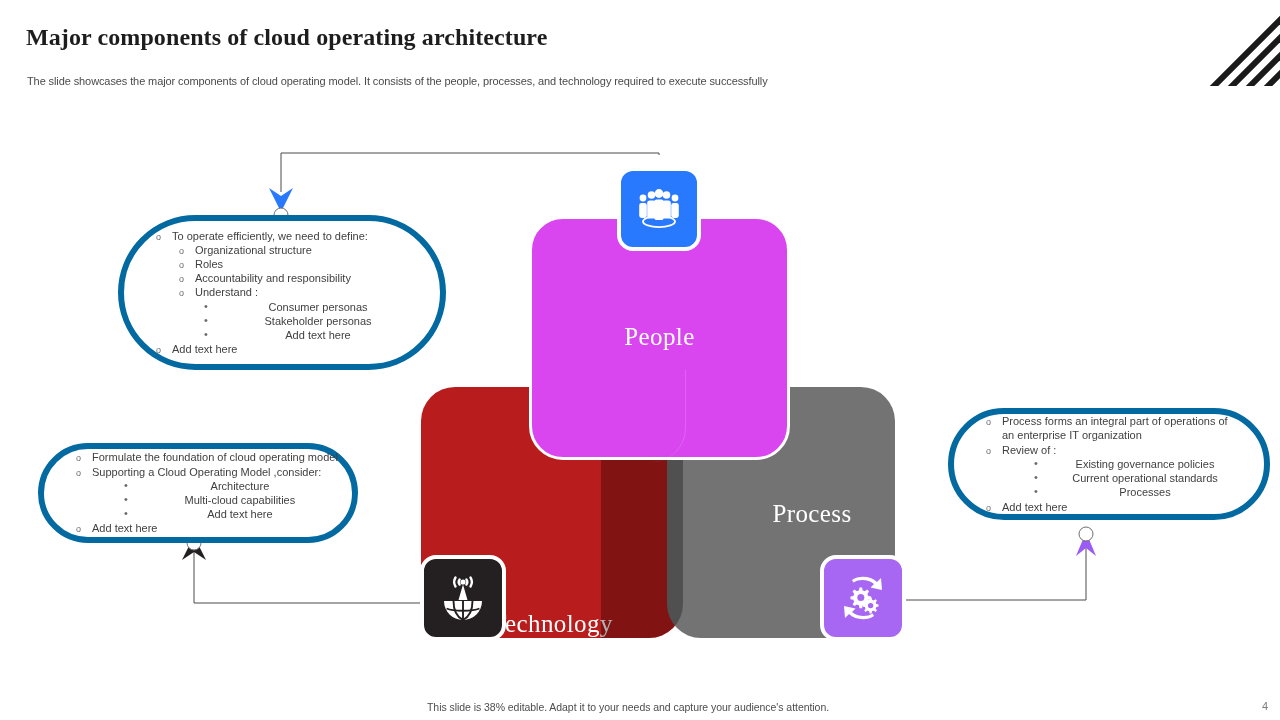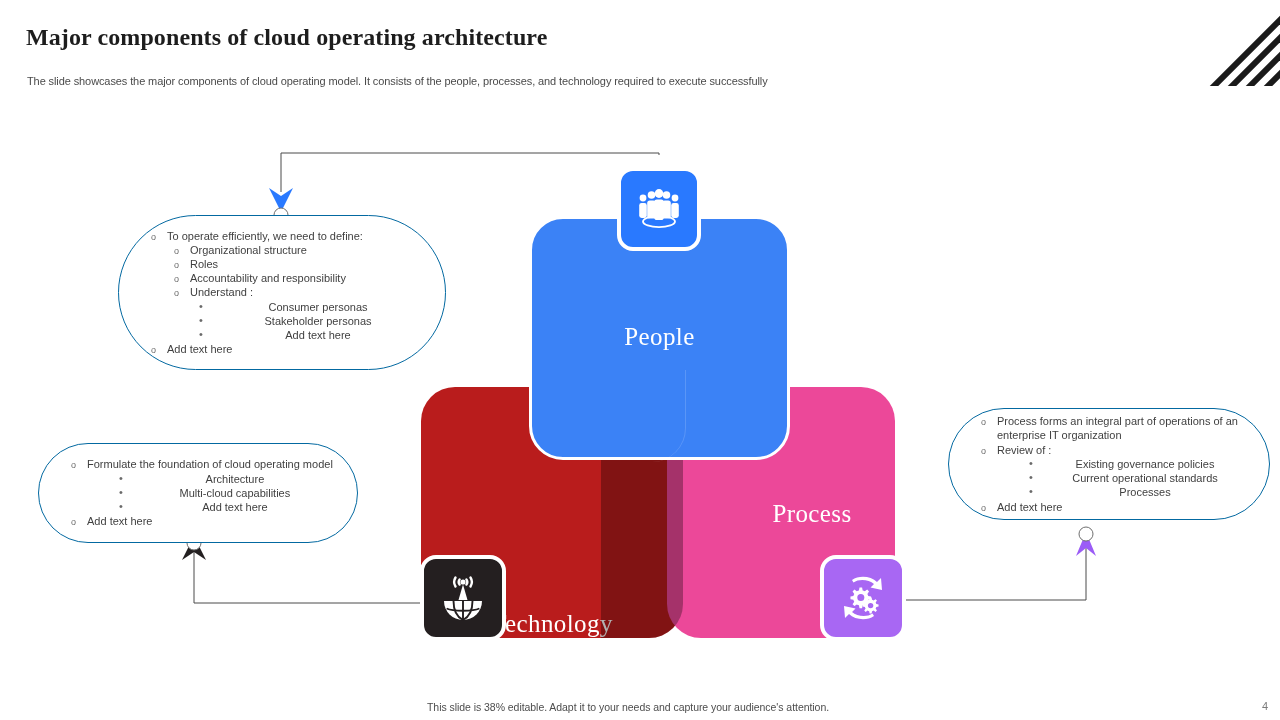--- a/index.html
+++ b/index.html
@@ -60,21 +60,21 @@
     position: absolute;
     left: 0; top: 0;
     width: 1280px; height: 720px;
     pointer-events: none;
   }
 
   
   .callout {
     position: absolute;
     box-sizing: border-box;
-    border: 1px solid #0369a1;
+    border: 6px solid #0369a1;
     background: #ffffff;
     border-radius: 999px;
     display: flex;
     align-items: center;
   }
   .callout .inner {
     width: 100%;
     padding: 0 26px;
   }
   .bullets { margin: 0; padding: 0; list-style: none; }
@@ -126,29 +126,29 @@
   #card-technology {
     left: 421px; top: 387px;
     width: 262px; height: 251px;
     background: #b91c1c;
     align-items: flex-end;
     padding-top: 113px;
   }
   #card-process {
     left: 667px; top: 387px;
     width: 228px; height: 251px;
-    background: #ec4899;
+    background: #737373;
     align-items: flex-start;
     padding-top: 113px;
     padding-left: 62px;
   }
   #card-people {
     left: 529px; top: 216px;
     width: 261px; height: 244px;
-    background: #3b82f6;
+    background: #d946ef;
     align-items: flex-start;
     padding-top: 104px;
     border: 3px solid #ffffff;
     z-index: 5;
   }
   
   .behind-shade {
     position: absolute;
     pointer-events: none;
   }
@@ -329,20 +329,21 @@
           <li class="lvl3">Add text here</li>
           <li class="lvl1">Add text here</li>
         </ul>
     </div>
   </div>
 
   <div class="callout" id="callout-technology" style="left:38px; top:443px; width:320px; height:100px;">
     <div class="inner">
       <ul class="bullets">
           <li class="lvl1">Formulate the foundation of cloud operating model</li>
+          <li class="lvl1">Supporting a Cloud Operating Model ,consider:</li>
           <li class="lvl3">Architecture</li>
           <li class="lvl3">Multi-cloud capabilities</li>
           <li class="lvl3">Add text here</li>
           <li class="lvl1">Add text here</li>
         </ul>
     </div>
   </div>
 
   <div class="callout" id="callout-process" style="left:948px; top:408px; width:322px; height:112px;">
     <div class="inner">

